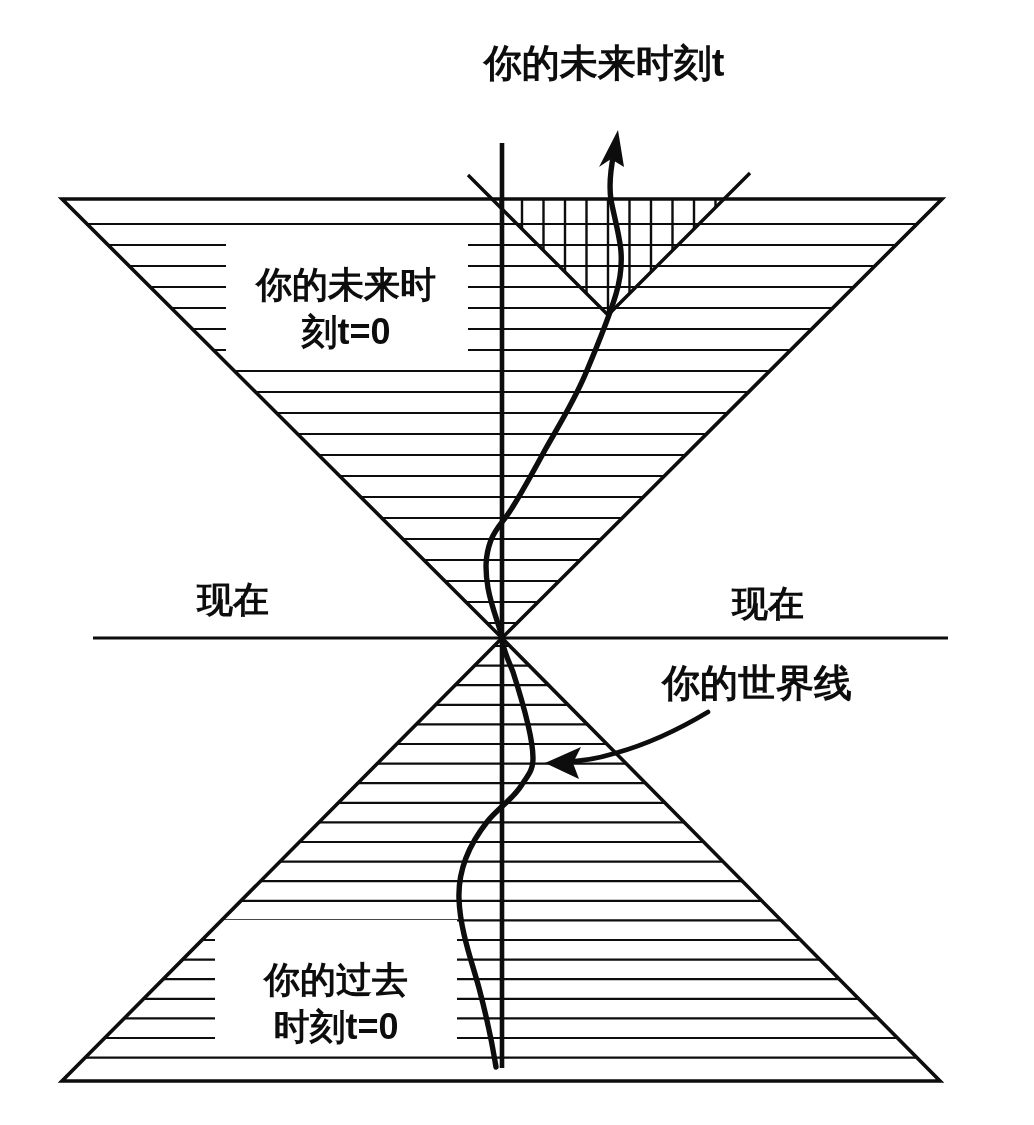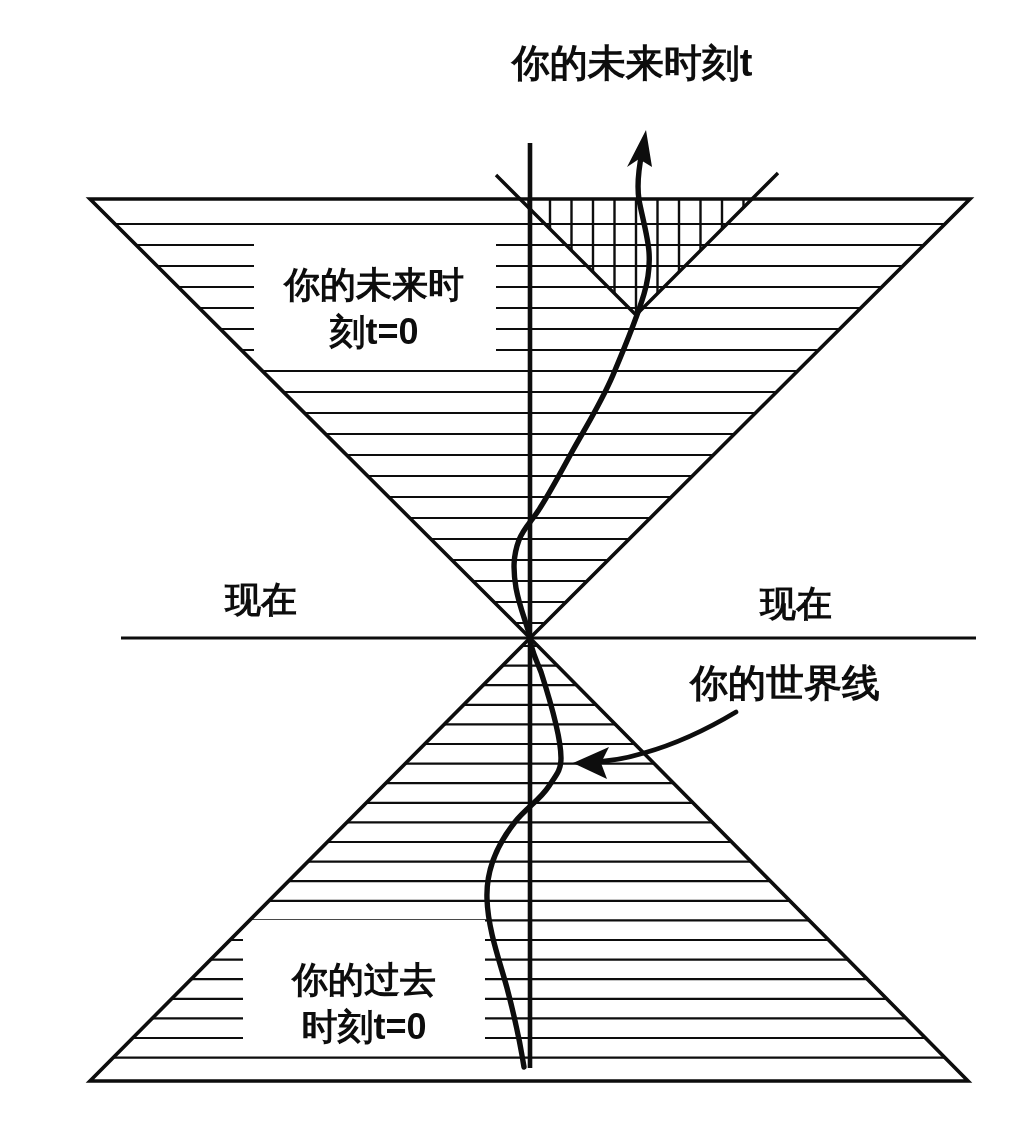--- a/index.html
+++ b/index.html
@@ -9,21 +9,20 @@
     width: 1034px;
     height: 1125px;
     overflow: hidden;
     font-family: "Liberation Sans", sans-serif;
   }
   .stage {
     position: relative;
     width: 844px;
     height: 1125px;
     background: #ffffff;
-    padding-left: 28px;
   }
   svg { display: block; }
   .diagram-text {
     font-family: "Liberation Sans", sans-serif;
     font-weight: 700;
     fill: #0d0d0d;
   }
   .t38 { font-size: 38px; }
   .t36 { font-size: 36px; }
 </style>

